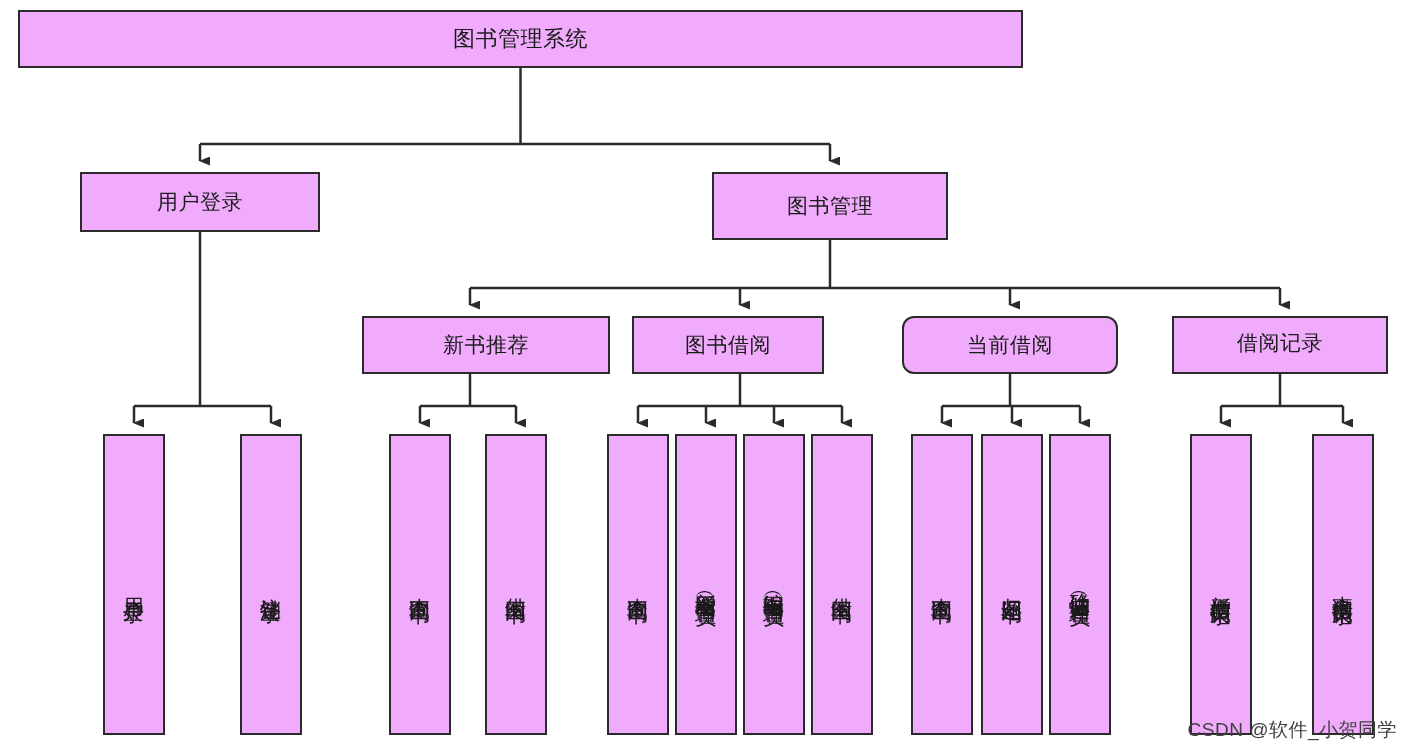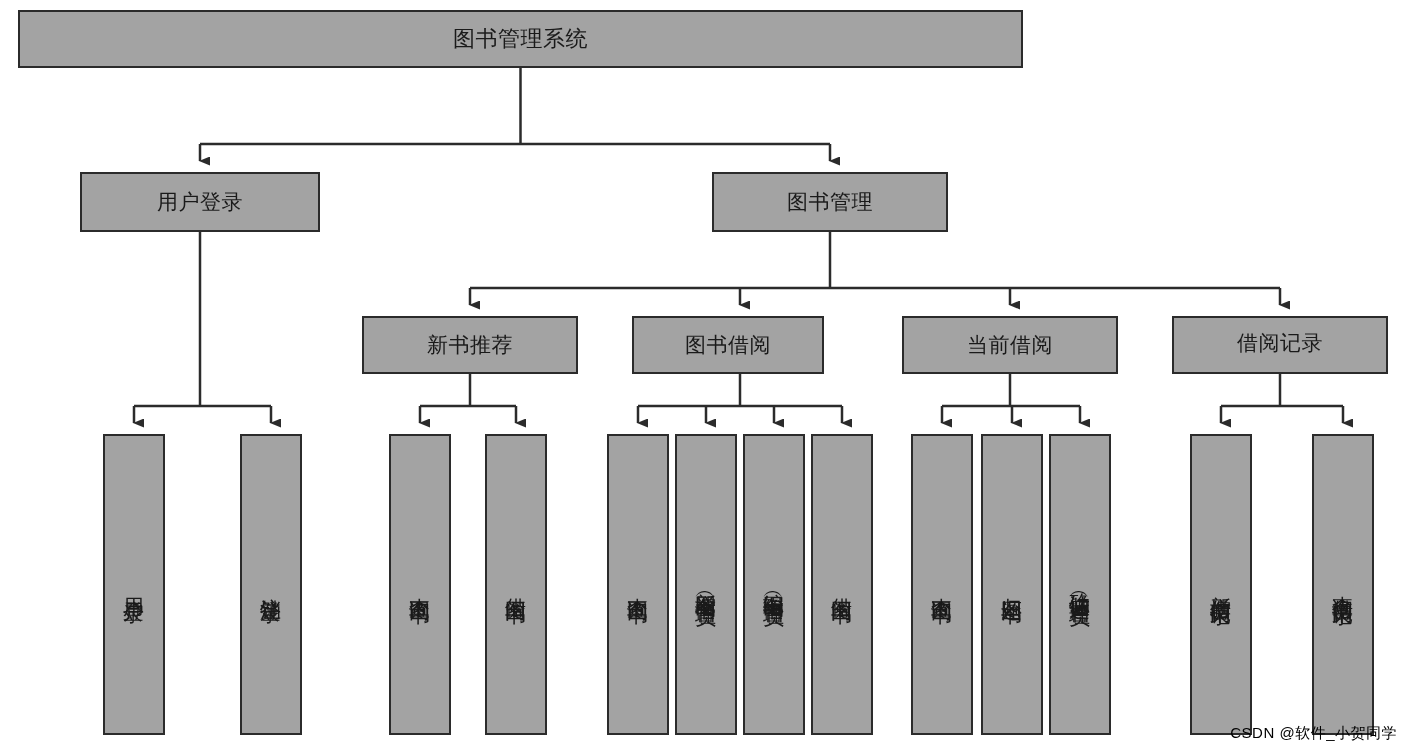--- a/index.html
+++ b/index.html
@@ -22,21 +22,21 @@
     position: absolute;
     left: 0;
     top: 0;
     width: 1405px;
     height: 747px;
     pointer-events: none;
   }
   .node {
     position: absolute;
     box-sizing: border-box;
-    background: #a3a3a3;
+    background: #f0abfc;
     border: 2px solid #2b2b2b;
     display: flex;
     align-items: center;
     justify-content: center;
     color: #1a1a1a;
     z-index: 2;
   }
   .node-label {
     display: block;
     text-align: center;
@@ -62,22 +62,22 @@
     text-orientation: upright;
     font-size: 21px;
     letter-spacing: 2px;
     line-height: 1;
     max-height: 100%;
   }
   #watermark {
     position: absolute;
     right: 8px;
     bottom: 4px;
-    font-size: 15px;
-    color: #000000;
+    font-size: 19px;
+    color: #404040;
     letter-spacing: 0.5px;
     white-space: nowrap;
     z-index: 5;
     user-select: none;
   }
 </style>
 </head>
 <body>
 
 <div id="diagram-canvas">
@@ -125,30 +125,30 @@
       </g>
   </svg>
 
   <div id="node-layer">
       <div class="node horizontal root" style="left: 18px; top: 10px; width: 1005px; height: 58px;">
         <span class="node-label">图书管理系统</span>
       </div>
       <div class="node horizontal" style="left: 80px; top: 172px; width: 240px; height: 60px;">
         <span class="node-label">用户登录</span>
       </div>
-      <div class="node horizontal" style="left: 712px; top: 172px; width: 236px; height: 60px;">
+      <div class="node horizontal" style="left: 712px; top: 172px; width: 236px; height: 68px;">
         <span class="node-label">图书管理</span>
       </div>
-      <div class="node horizontal" style="left: 362px; top: 316px; width: 216px; height: 58px;">
+      <div class="node horizontal" style="left: 362px; top: 316px; width: 248px; height: 58px;">
         <span class="node-label">新书推荐</span>
       </div>
       <div class="node horizontal" style="left: 632px; top: 316px; width: 192px; height: 58px;">
         <span class="node-label">图书借阅</span>
       </div>
-      <div class="node horizontal" style="left: 902px; top: 316px; width: 216px; height: 58px;">
+      <div class="node horizontal" style="left: 902px; top: 316px; width: 216px; height: 58px; border-radius: 12px;">
         <span class="node-label">当前借阅</span>
       </div>
       <div class="node horizontal" style="left: 1172px; top: 316px; width: 216px; height: 58px; font-family: Liberation Mono, monospace;">
         <span class="node-label">借阅记录</span>
       </div>
       <div class="node vertical" style="left: 103px; top: 434px; width: 62px; height: 301px;">
         <span class="node-label">用户登录</span>
       </div>
       <div class="node vertical" style="left: 240px; top: 434px; width: 62px; height: 301px;">
         <span class="node-label">注销登录</span>

